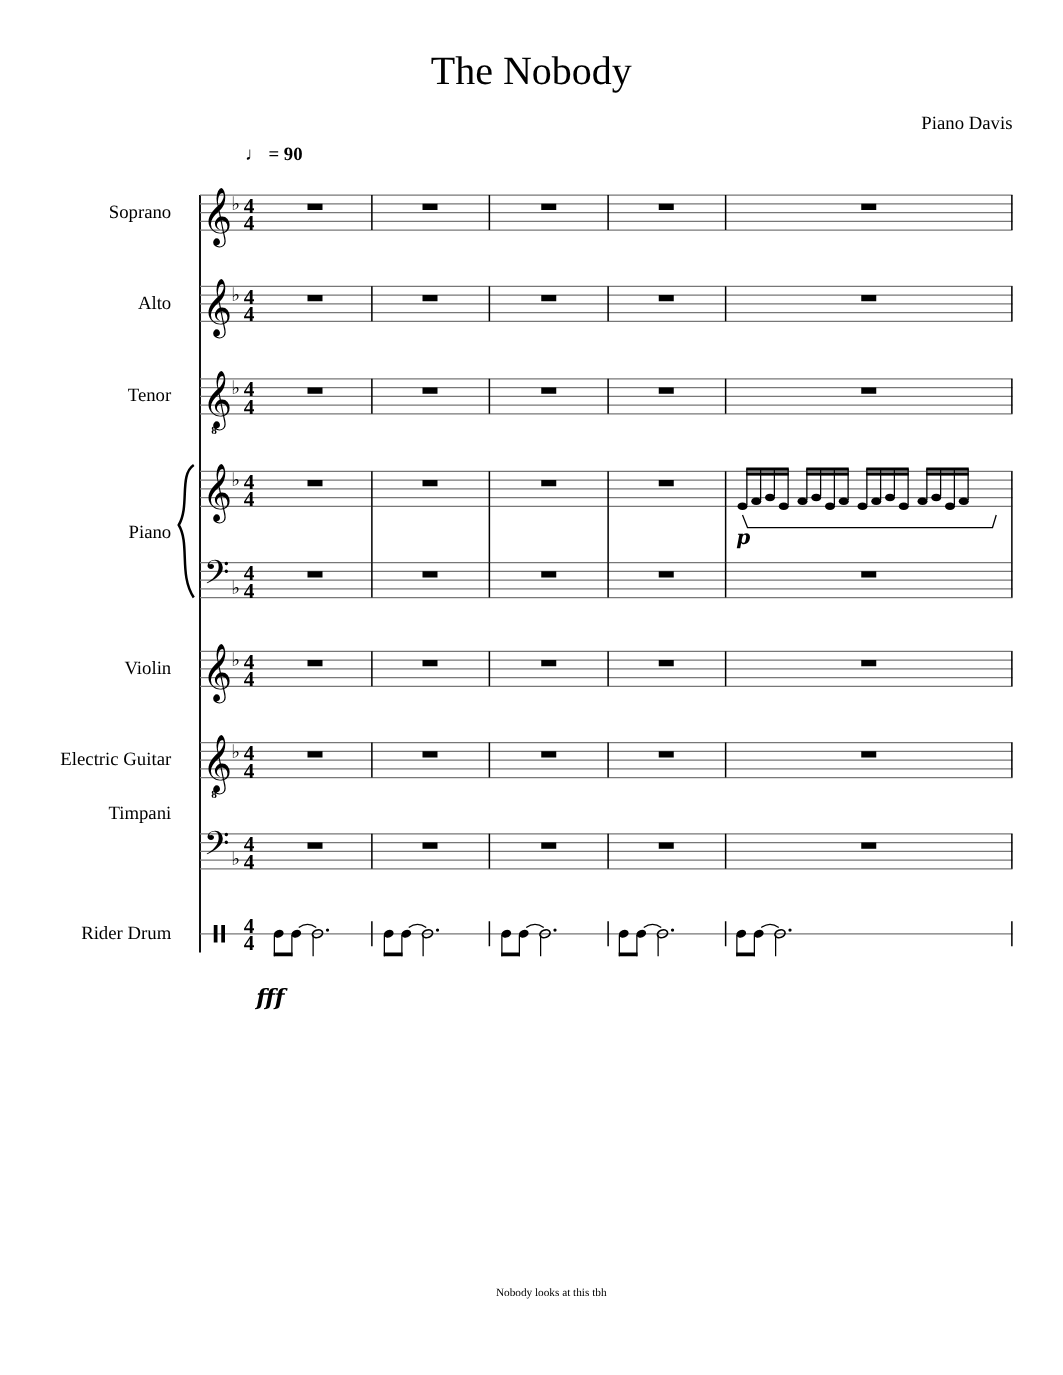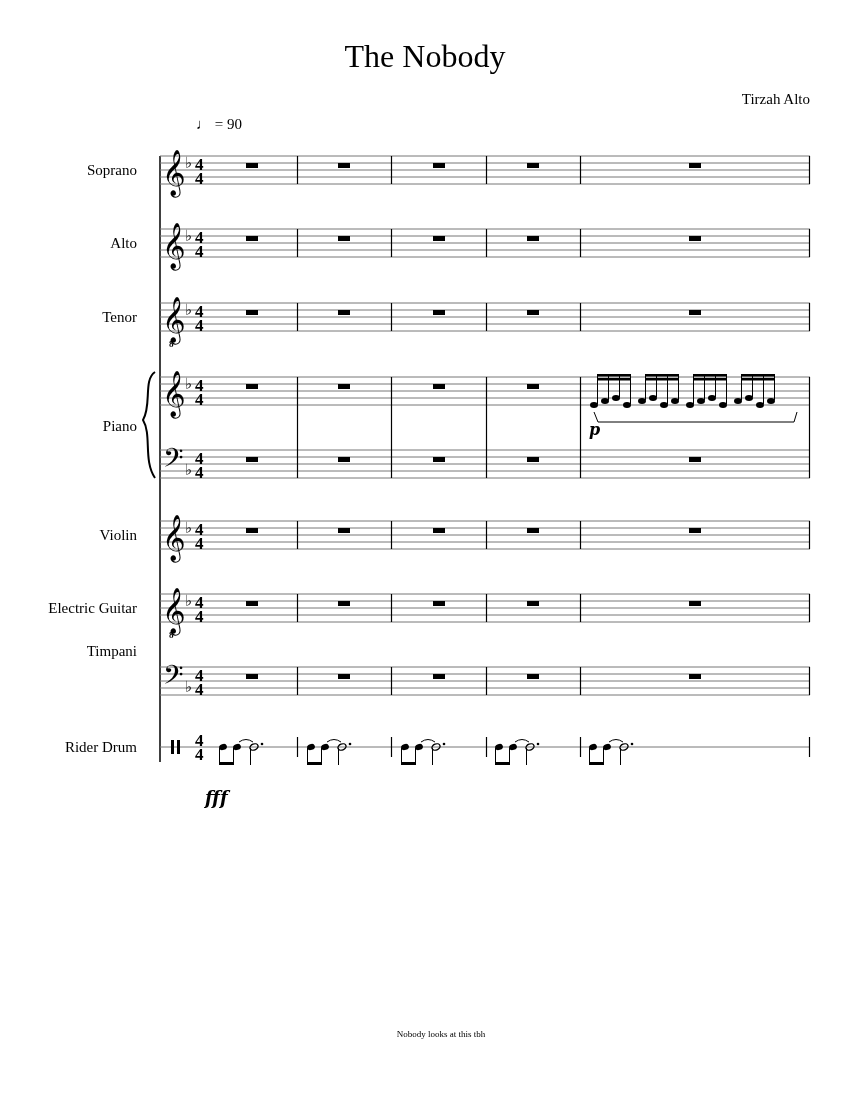--- a/index.html
+++ b/index.html
@@ -1,29 +1,29 @@
 <!DOCTYPE html>
 <html><head>
 <meta charset="utf-8">
 <style>
   html, body { margin:0; padding:0; background:#ffffff; }
   body { width:850px; height:1100px; position:relative; overflow:hidden;
          font-family:"Liberation Serif", "DejaVu Serif", serif; color:#000; }
   .title { position:absolute; left:0; width:850px; top:38px; text-align:center; font-size:32px; }
   .composer { position:absolute; right:40px; top:91px; font-size:15px; }
-  .tempo { position:absolute; left:196px; top:116px; font-size:15px; font-weight:normal; }
+  .tempo { position:absolute; left:196px; top:116px; font-size:15px; font-weight:bold; }
   .footer { position:absolute; left:16px; width:850px; top:1029px; text-align:center; font-size:9px; }
   .inst-label { position:absolute; right:713px; font-size:15px; white-space:nowrap; text-align:right; }
   svg.score { position:absolute; left:0; top:0; }
 </style>
 </head>
 <body>
 
 <div class="title">The Nobody</div>
-<div class="composer">Tirzah Alto</div>
+<div class="composer">Piano Davis</div>
 <div class="tempo"><span>♩</span> <span>= 90</span></div>
 
 <div class="inst-label" style="top:162px">Soprano</div>
 <div class="inst-label" style="top:235px">Alto</div>
 <div class="inst-label" style="top:309px">Tenor</div>
 <div class="inst-label" style="top:418px">Piano</div>
 <div class="inst-label" style="top:527px">Violin</div>
 <div class="inst-label" style="top:600px">Electric Guitar</div>
 <div class="inst-label" style="top:643px">Timpani</div>
 <div class="inst-label" style="top:739px">Rider Drum</div>

